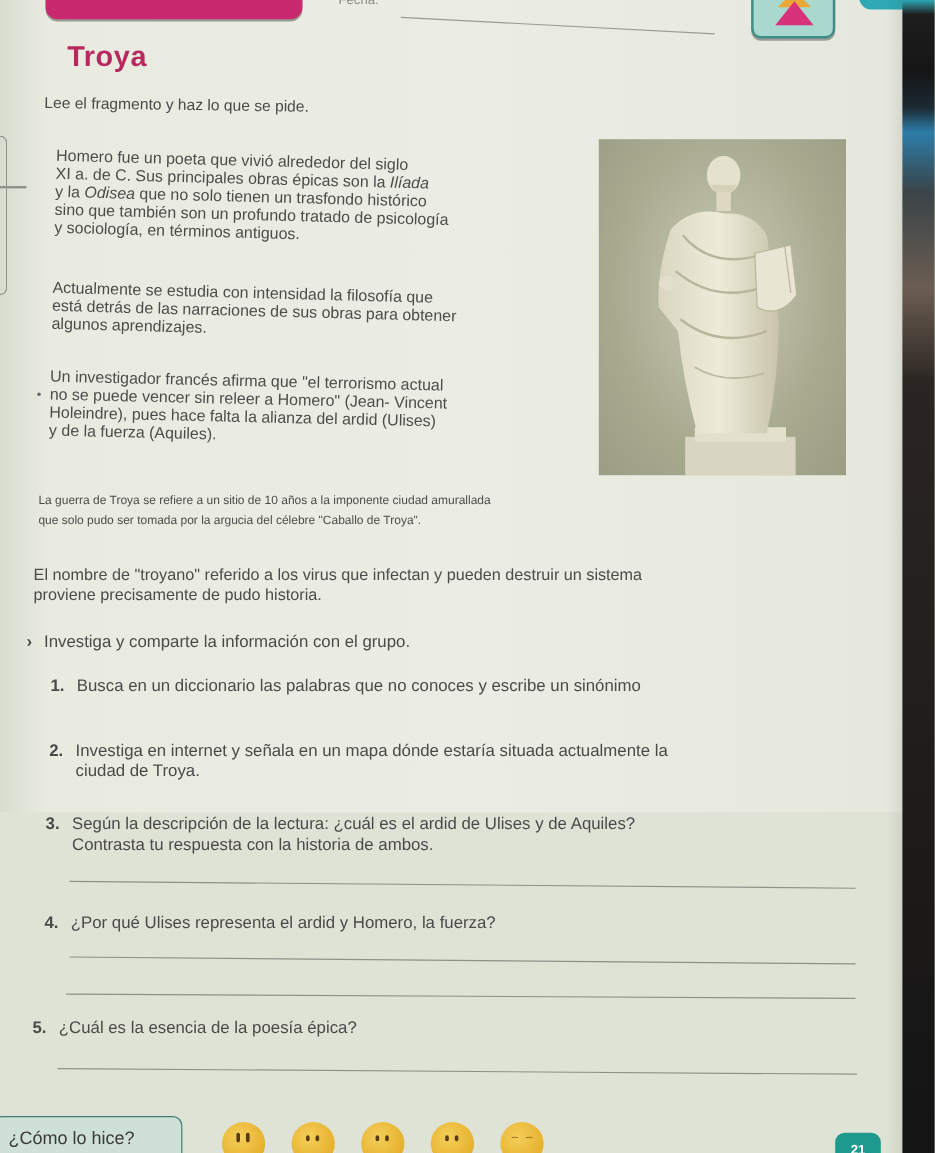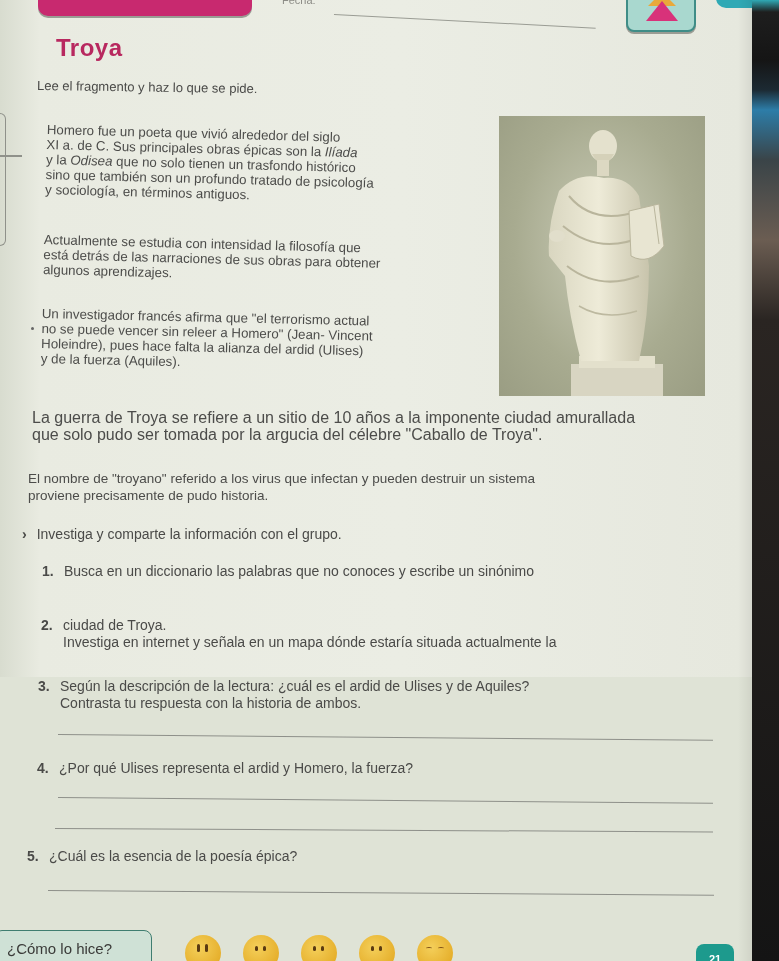--- a/index.html
+++ b/index.html
@@ -75,21 +75,21 @@
     }
     .statue svg { width: 100%; height: 100%; display: block; }
     .bracket {
       position: absolute; left: 0; top: 113px; width: 6px; height: 133px;
       border: 1.5px solid #8f918a; border-left: none; border-radius: 0 8px 8px 0;
     }
     .bracket-tick {
       position: absolute; left: 0; top: 155px; width: 22px; height: 1.5px; background: #8f918a;
     }
     .dot { position: absolute; left: 31px; top: 327px; width: 3px; height: 3px; background: #666; border-radius: 50%; }
-    .p4 { left: 32px; top: 409px; width: 700px; font-size: 16px; line-height: 17px; }
+    .p4 { left: 32px; top: 409px; width: 700px; font-size: 10px; line-height: 17px; }
     .p5 { left: 28px; top: 470px; width: 700px; font-size: 13.5px; line-height: 17px; }
     .bullet-line {
       position: absolute; left: 22px; top: 526px; font-size: 14px; color: #4a4a48;
       display: flex; gap: 10px; align-items: center;
     }
     .chev { font-weight: bold; font-size: 14px; }
     .q {
       position: absolute; left: 42px; width: 680px; font-size: 14px; line-height: 17px; color: #4a4a48;
       display: flex; gap: 8px;
     }
@@ -208,22 +208,22 @@
 
   <div class="q q1">
     <span class="num">1.</span>
     <div>
         <span class="line">Busca en un diccionario las palabras que no conoces y escribe un sinónimo</span>
       </div>
   </div>
   <div class="q q2">
     <span class="num">2.</span>
     <div>
+        <span class="line">Investiga en internet y señala en un mapa dónde estaría situada actualmente la</span>
         <span class="line">ciudad de Troya.</span>
-        <span class="line">Investiga en internet y señala en un mapa dónde estaría situada actualmente la</span>
       </div>
   </div>
   <div class="q q3">
     <span class="num">3.</span>
     <div>
         <span class="line">Según la descripción de la lectura: ¿cuál es el ardid de Ulises y de Aquiles?</span>
         <span class="line">Contrasta tu respuesta con la historia de ambos.</span>
       </div>
   </div>
   <div class="answer-line a3"></div>

